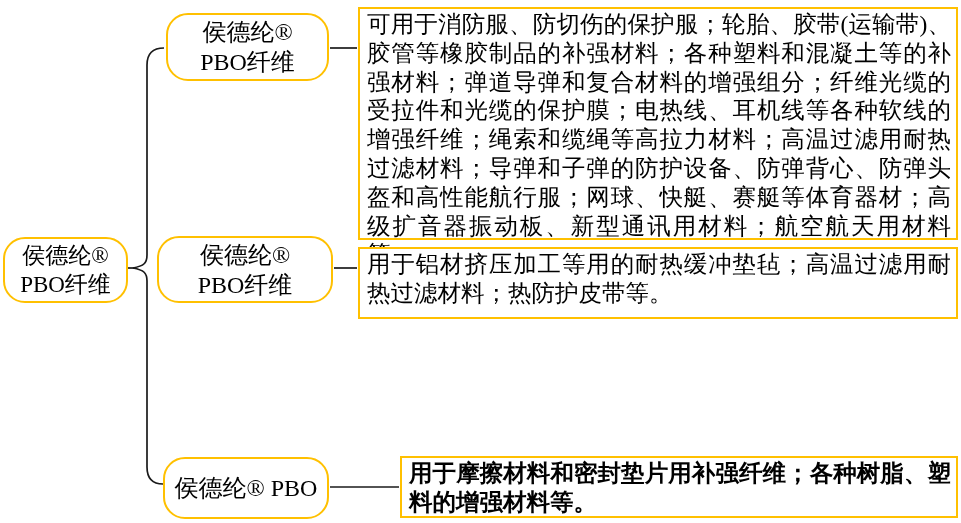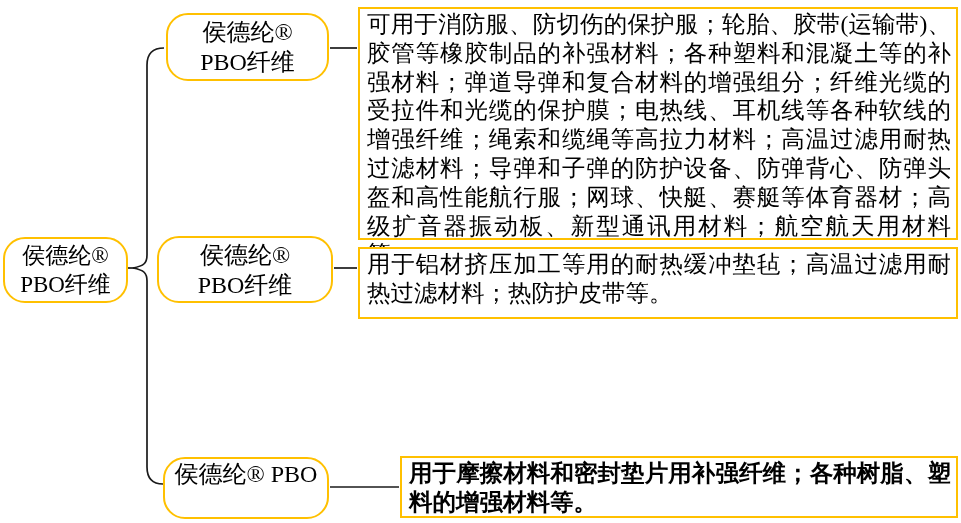--- a/index.html
+++ b/index.html
@@ -42,21 +42,21 @@
     font-size: 23.5px;
     line-height: 28.8px;
     text-align: justify;
   }
   .desc-1 { left: 358px; top: 7px;   width: 600px; height: 233px; }
   .desc-2 { left: 358px; top: 247px; width: 600px; height: 72px;  }
   .desc-3 { left: 400px; top: 456px; width: 558px; height: 62px; font-weight: bold;  }
   .root-pos { left: 3px;   top: 237px; width: 125px; height: 66px; }
   .mid-1    { left: 166px; top: 13px;  width: 163px; height: 68px; }
   .mid-2    { left: 157px; top: 236px; width: 176px; height: 67px; }
-  .mid-3    { left: 163px; top: 457px; width: 166px; height: 62px; justify-content: space-between; }
+  .mid-3    { left: 163px; top: 457px; width: 166px; height: 62px; }
   svg.connectors {
     position: absolute;
     left: 0; top: 0;
     width: 961px;
     height: 523px;
     pointer-events: none;
   }
   svg.connectors path, svg.connectors line {
     stroke: #1a1a1a;
     stroke-width: 1.7;

